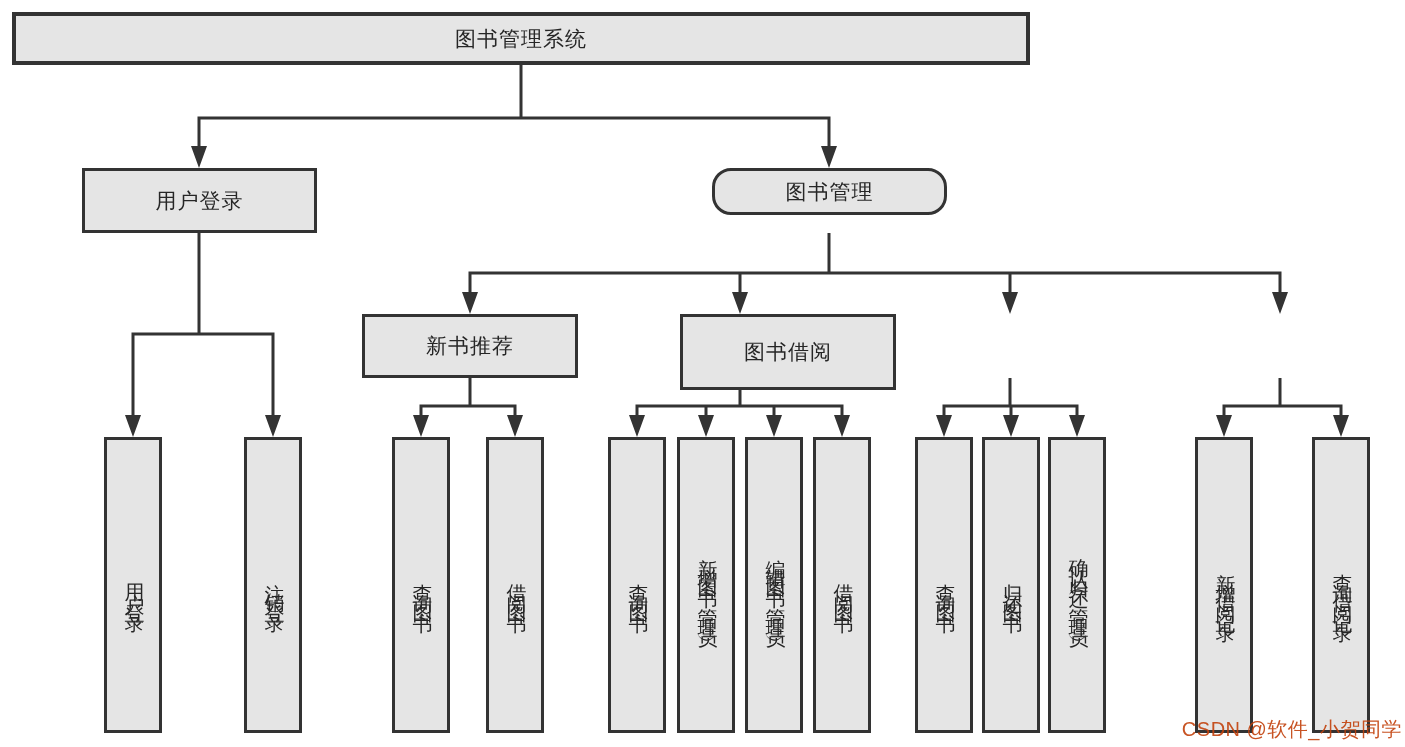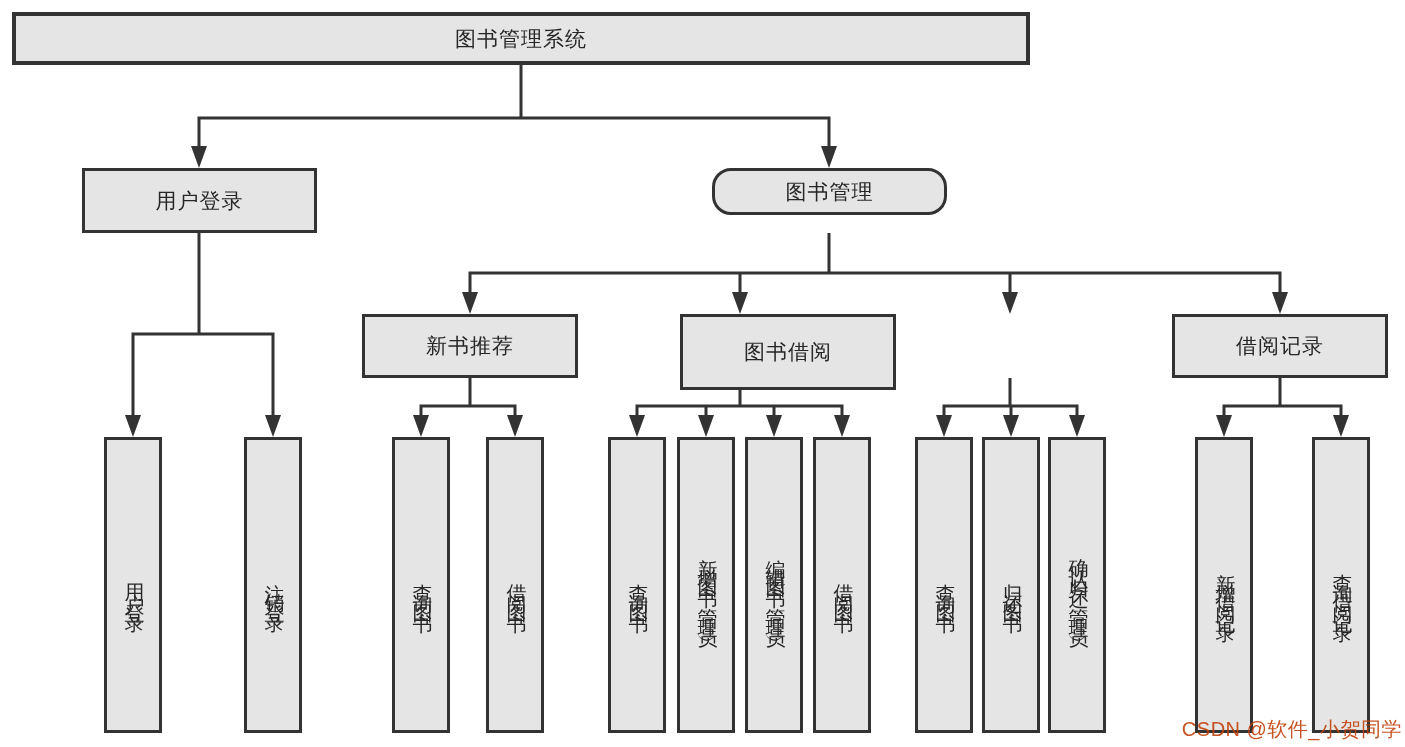--- a/index.html
+++ b/index.html
@@ -117,21 +117,20 @@
       M1333 415 L1349 415 L1341 437 Z"></path>
   </svg>
 
   <div class="node root-node" style="left:12px; top:12px; width:1018px; height:53px;">图书管理系统</div>
 
   <div class="node" style="left:82px; top:168px; width:235px; height:65px;">用户登录</div>
   <div class="node" style="left:712px; top:168px; width:235px; height:47px;border-radius:19px;">图书管理</div>
 
   <div class="node" style="left:362px; top:314px; width:216px; height:64px;">新书推荐</div>
   <div class="node" style="left:632px; top:314px; width:216px; height:76px;margin-left:48px;">图书借阅</div>
-  <div class="node" style="left:1172px; top:314px; width:216px; height:64px;">借阅记录</div>
 
   <div class="node leaf" style="left:104px; top:437px; width:58px; height:296px;">用户登录</div>
   <div class="node leaf" style="left:244px; top:437px; width:58px; height:296px;">注销登录</div>
 
   <div class="node leaf" style="left:392px; top:437px; width:58px; height:296px;">查询图书</div>
   <div class="node leaf" style="left:486px; top:437px; width:58px; height:296px;">借阅图书</div>
 
   <div class="node leaf" style="left:608px; top:437px; width:58px; height:296px;">查询图书</div>
   <div class="node leaf" style="left:677px; top:437px; width:58px; height:296px;">新增图书（管理员）</div>
   <div class="node leaf" style="left:745px; top:437px; width:58px; height:296px;">编辑图书（管理员）</div>

